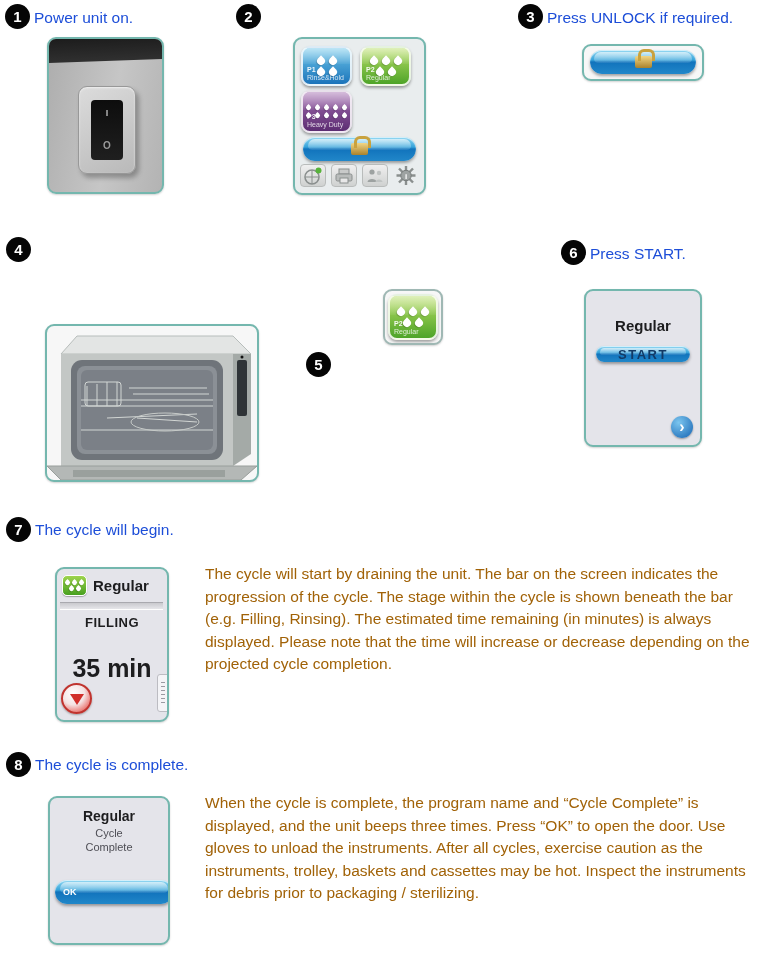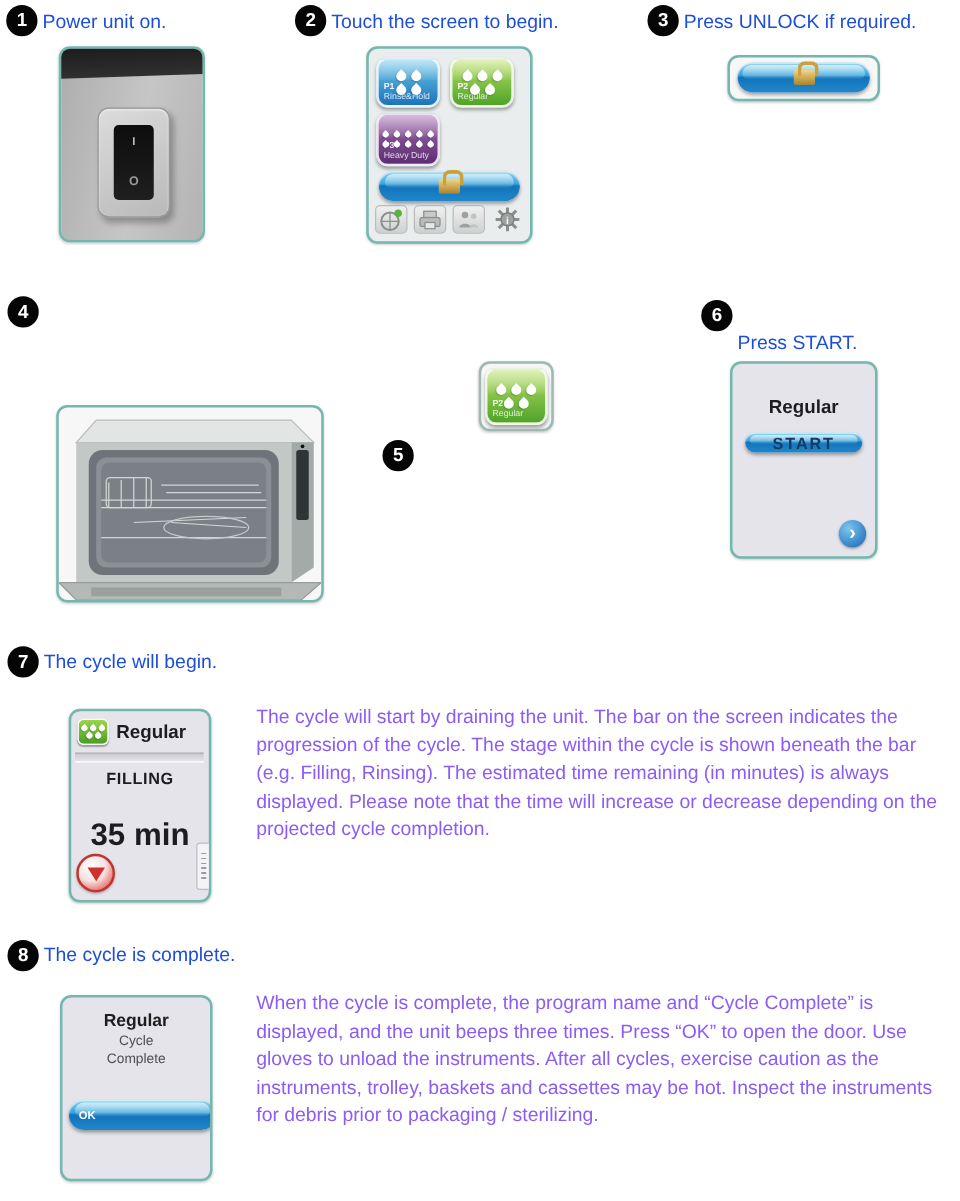--- a/index.html
+++ b/index.html
@@ -10,21 +10,21 @@
   }
   
   .badge {
     position:absolute; width:25px; height:25px; border-radius:50%;
     background:#050505; color:#ffffff; font-weight:bold; font-size:15px;
     display:flex; align-items:center; justify-content:center;
     box-shadow:0 0 0 2px #ffffff;
   }
   .h { position:absolute; font-size:15.5px; color:#1d4ed8; white-space:nowrap; }
   .h.wrap { white-space:normal; line-height:24px; }
-  .para { position:absolute; font-size:15.5px; line-height:22.5px; color:#8b5cf6; }
+  .para { position:absolute; font-size:15.5px; line-height:22.5px; color:#a16207; }
 
   
   .frame {
     position:absolute; border:2px solid #74b7ae; border-radius:9px;
     background:#e4e4ea; box-shadow:0 1px 2px rgba(0,0,0,.18); overflow:hidden;
   }
   .frame.white { background:#f7f7f7; }
 
   
   .pill {
@@ -153,21 +153,20 @@
     <div class="band"></div>
     <div class="plate">
       <div class="rocker">
         <span class="on">I</span>
         <span class="off">O</span>
       </div>
     </div>
   </div>
 
   <div class="badge" style="left:236px;top:4px;">2</div>
-  <div class="h" style="left:265px;top:9px;">Touch the screen to begin.</div>
   <div class="frame" style="left:293px;top:37px;width:133px;height:158px;background:#e9edee;">
     <div class="prog blue" style="left:6px;top:7px;width:51px;height:40px;">
       <div class="drops">
         <div class="drow">
             <i class="drop"></i>
             <i class="drop"></i>
           </div>
         <div class="drow">
             <i class="drop"></i>
             <i class="drop"></i>
@@ -312,21 +311,21 @@
       </div>
       <div class="codes">
         <span class="code">P2</span>
         <span class="pname">Regular</span>
       </div>
     </div>
   </div>
   <div class="badge" style="left:306px;top:352px;">5</div>
 
   <div class="badge" style="left:561px;top:240px;">6</div>
-  <div class="h" style="left:590px;top:245px;margin-top:21px;">Press START.</div>
+  <div class="h" style="left:590px;top:245px;">Press START.</div>
   <div class="frame" style="left:584px;top:289px;width:118px;height:158px;">
     <div class="screen-label" style="top:26px;font-size:15px;">Regular</div>
     <div class="pill" style="left:10px;top:55px;width:94px;height:16px;">
       <span class="start-label">START</span>
     </div>
     <div class="chev" style="right:7px;bottom:7px;">›</div>
   </div>
 
   <div class="badge" style="left:6px;top:517px;">7</div>
   <div class="h" style="left:35px;top:521px;">The cycle will begin.</div>

